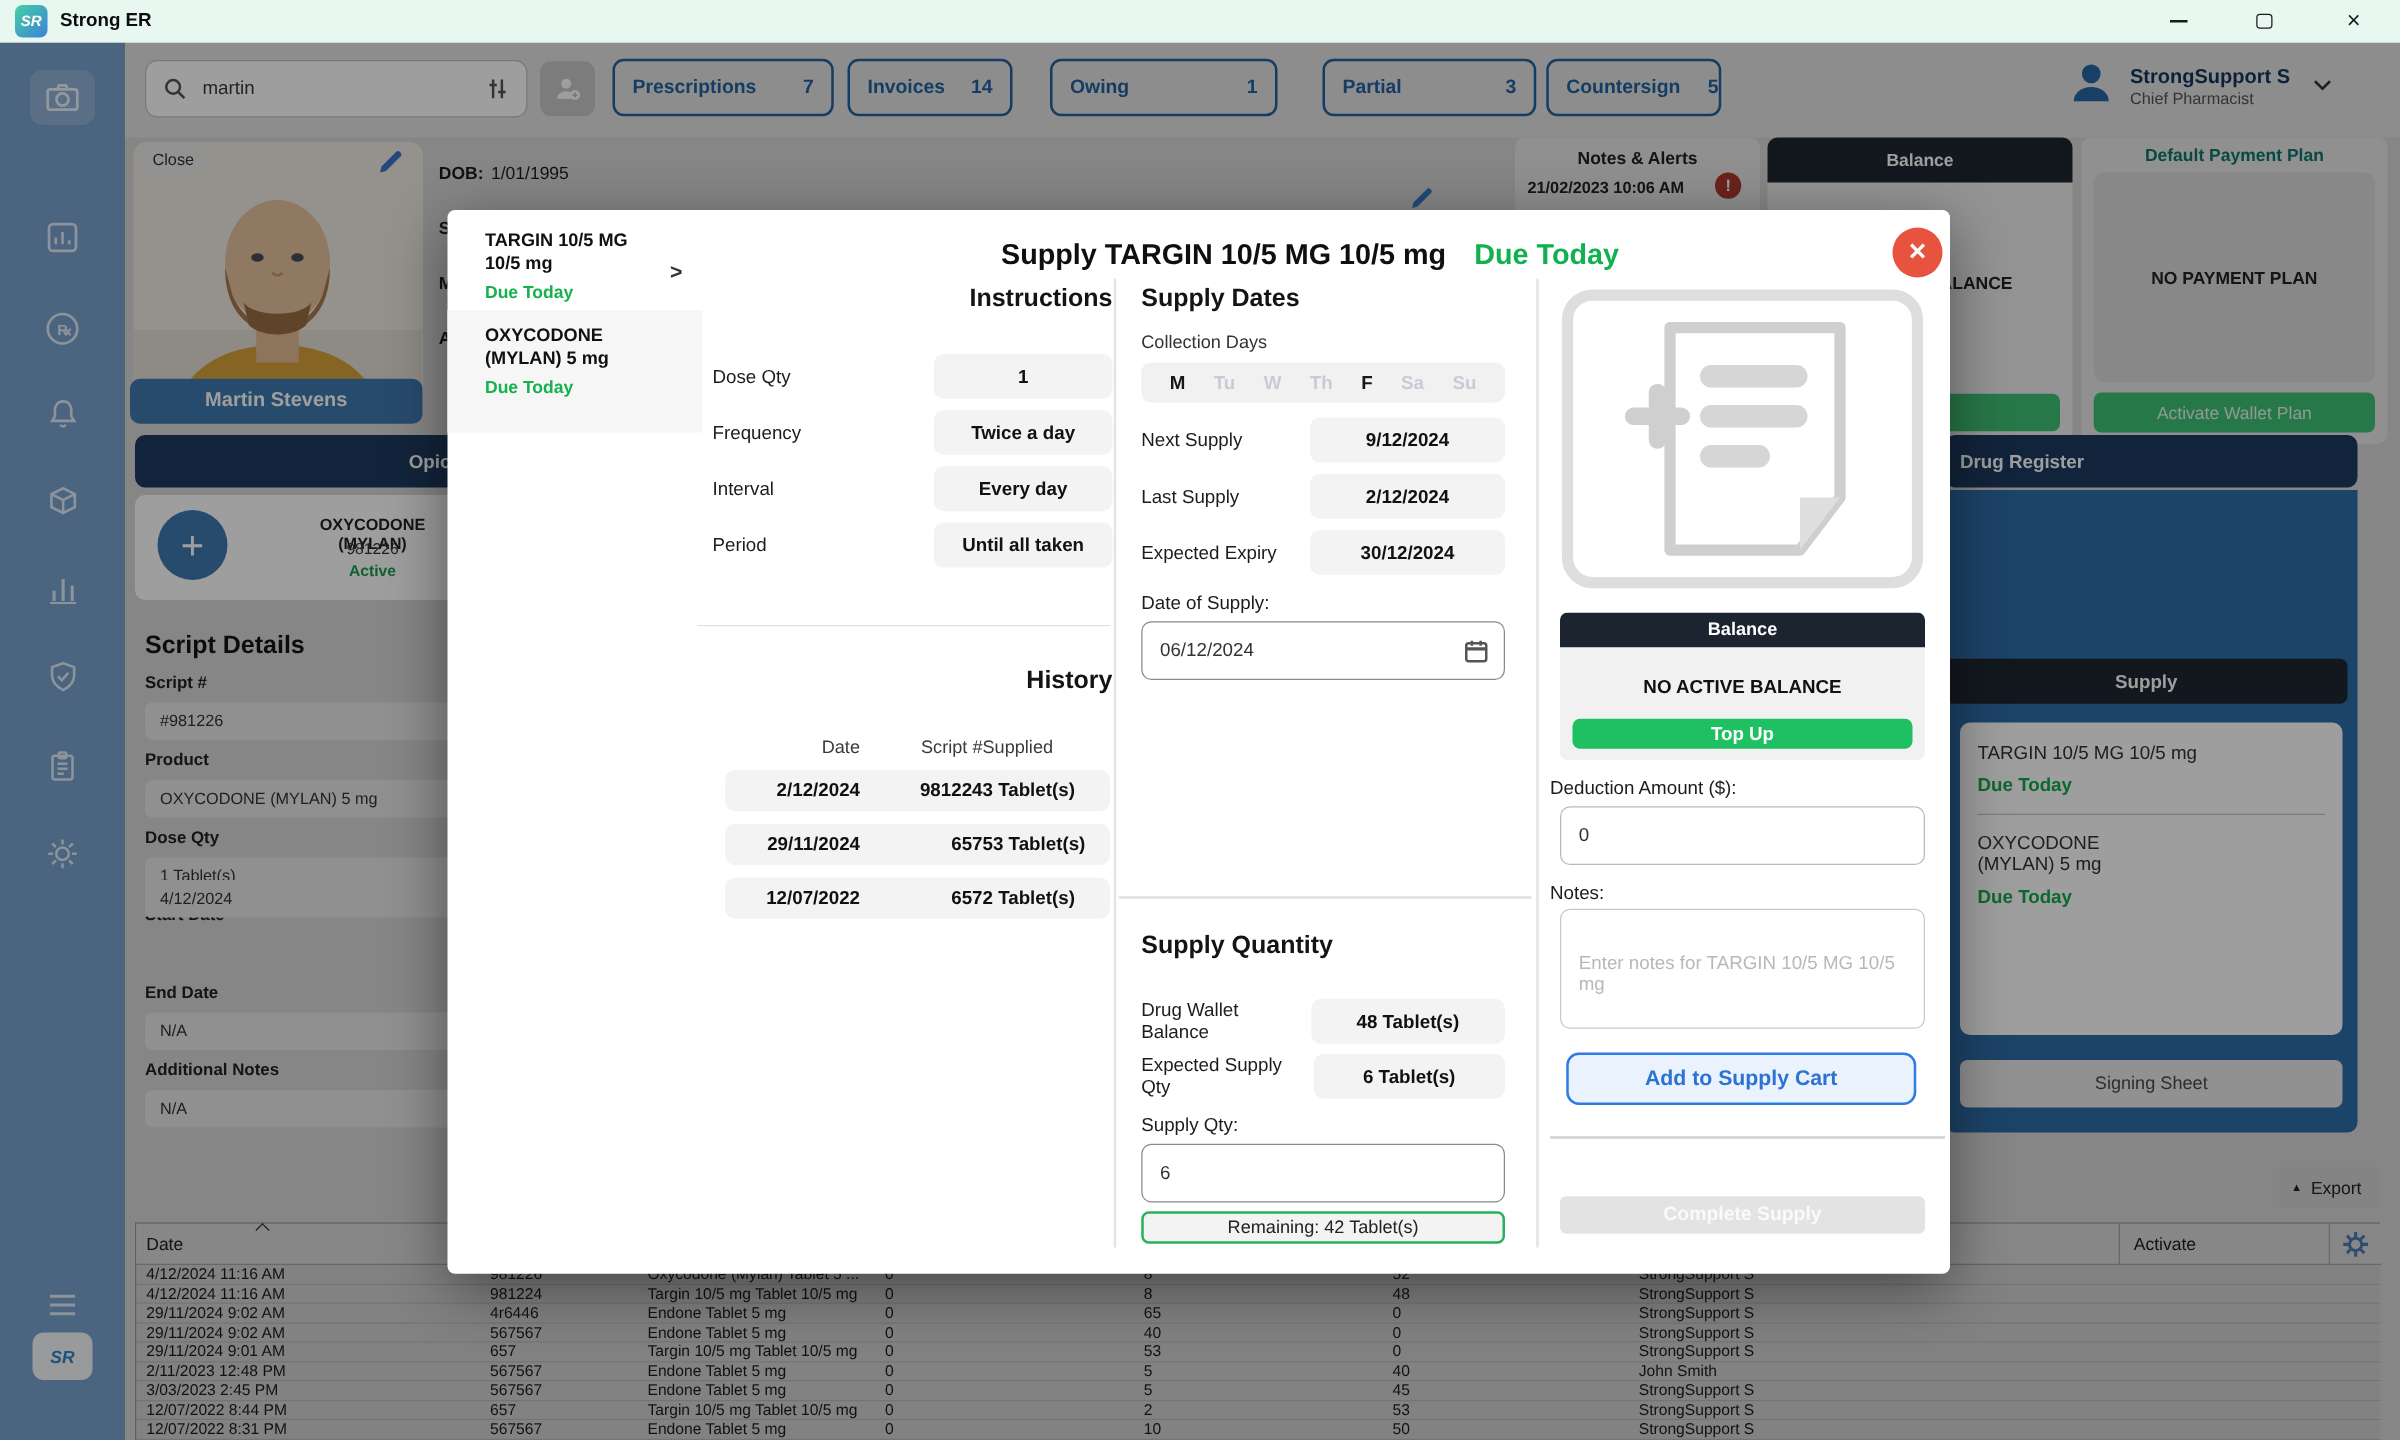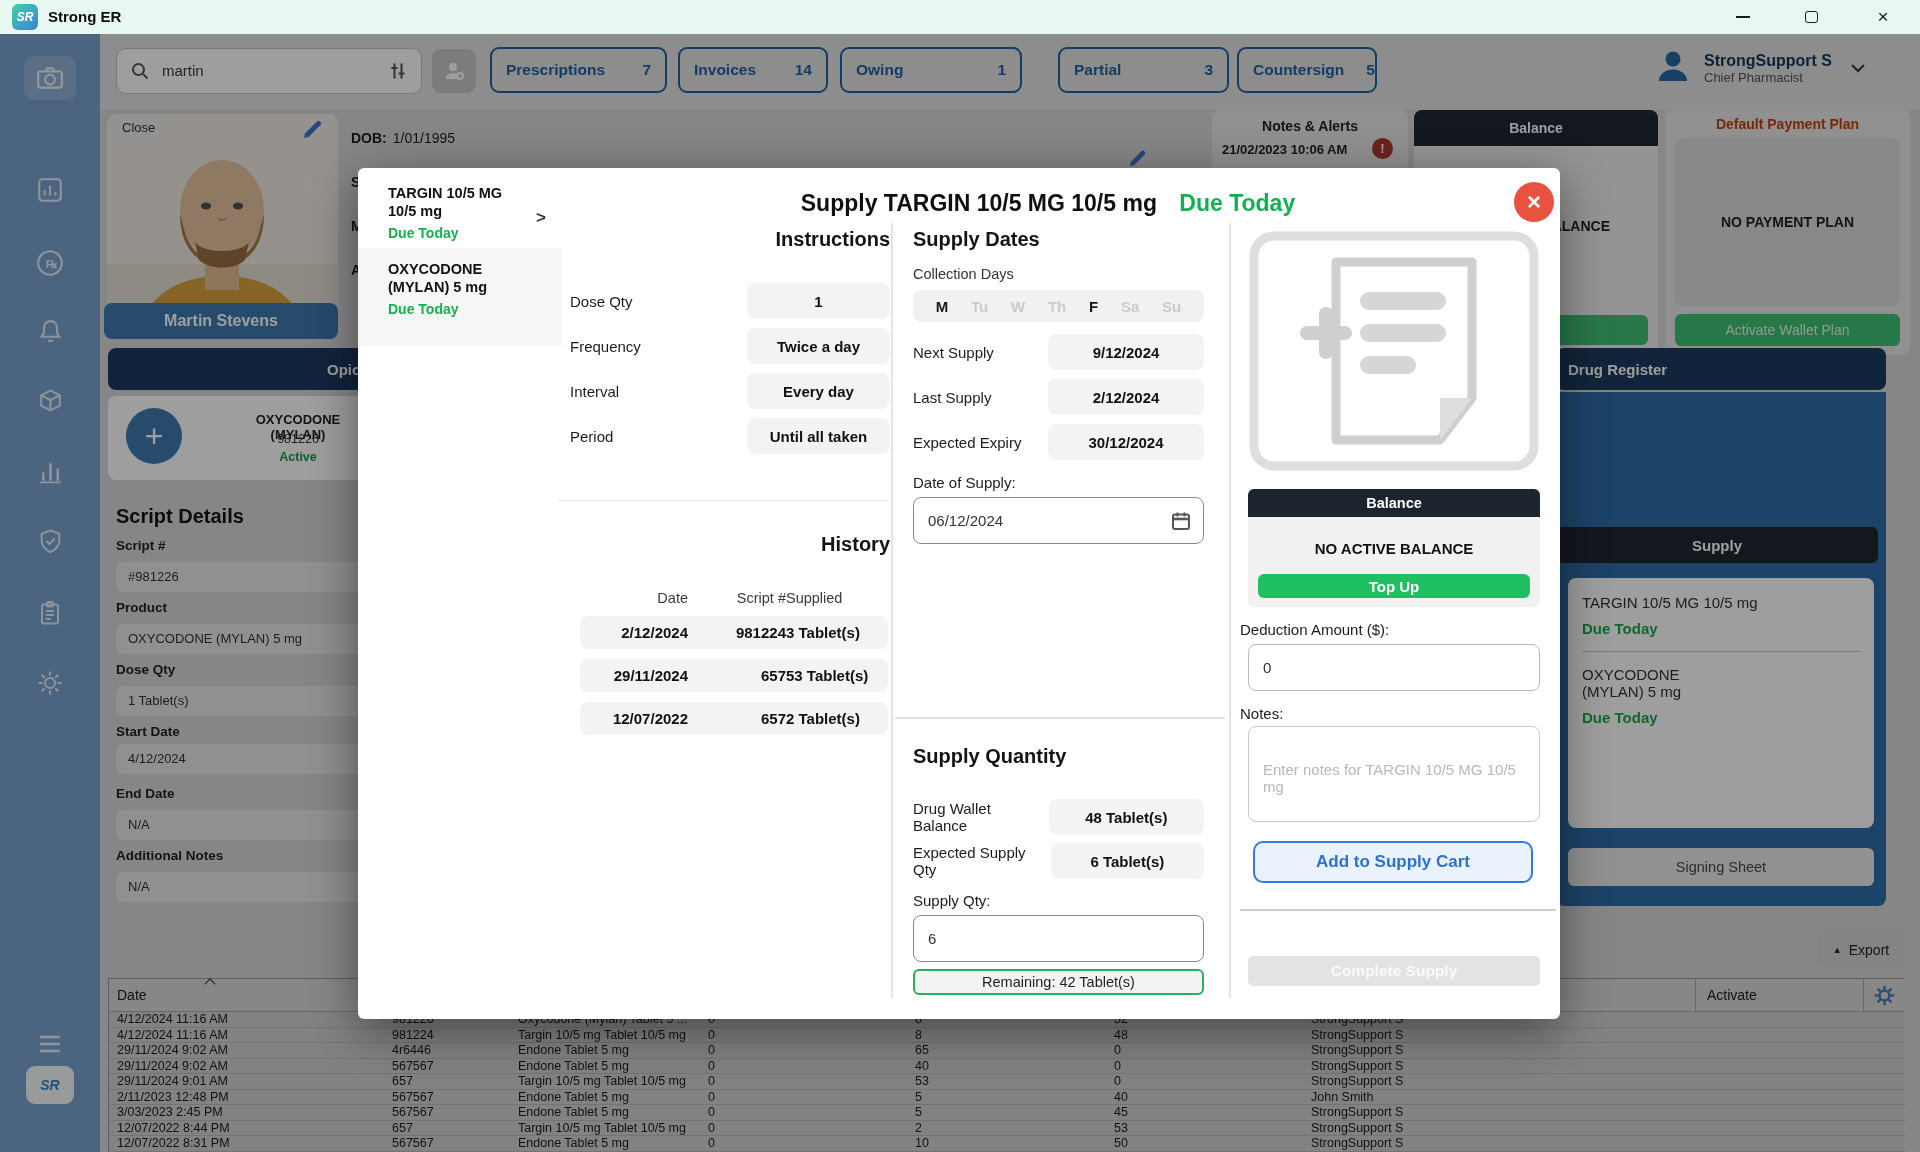--- a/index.html
+++ b/index.html
@@ -59,21 +59,21 @@
   .bgcard{background:#e9e9e9;border-radius:8px;}
   #notes-card{left:1212px;top:110px;width:196px;height:245px;}
   #notes-title{left:1212px;top:118px;width:196px;text-align:center;font-size:14px;font-weight:700;color:#222;}
   #notes-entry{left:1222px;top:142px;font-size:13px;font-weight:700;color:#222;}
   #alert-badge{left:1372px;top:138px;width:21px;height:21px;border-radius:50%;background:#ad392d;color:#fff;font-size:13px;font-weight:700;display:flex;align-items:center;justify-content:center;}
   #balance-bgcard{left:1414px;top:110px;width:244px;height:245px;background:#efefef;border-radius:8px;}
   #balance-bghead{left:1414px;top:110px;width:244px;height:36px;background:#1f2733;border-radius:8px 8px 0 0;color:#fff;font-weight:700;font-size:14px;display:flex;align-items:center;justify-content:center;}
   #balance-bgtext{left:1414px;top:218px;width:244px;text-align:center;font-size:14px;font-weight:700;color:#222;}
   #balance-bgbtn{left:1424px;top:315px;width:224px;height:30px;background:#3fc274;border-radius:6px;}
   #plan-card{left:1665px;top:110px;width:245px;height:245px;}
-  #plan-title{left:1665px;top:116px;width:245px;text-align:center;font-size:14px;font-weight:700;color:#c2410c;}
+  #plan-title{left:1665px;top:116px;width:245px;text-align:center;font-size:14px;font-weight:700;color:#0f766e;}
   #plan-box{left:1675px;top:138px;width:225px;height:168px;background:#dcdcdc;border-radius:8px;display:flex;align-items:center;justify-content:center;font-size:14px;font-weight:700;color:#222;}
   #plan-btn{left:1675px;top:314px;width:225px;height:32px;background:#3fc274;border-radius:6px;color:#eaf6ee;font-size:14px;display:flex;align-items:center;justify-content:center;}
   #register-bar{left:1556px;top:348px;width:330px;height:42px;background:#1d3a5f;border-radius:8px;color:#fff;font-weight:700;font-size:15px;display:flex;align-items:center;padding-left:12px;}
   #supply-panel{left:1556px;top:392px;width:330px;height:514px;background:#2e6ca8;border-radius:0 0 8px 8px;}
   #supply-head{left:1556px;top:527px;width:322px;height:36px;background:#1f2733;border-radius:6px;color:#fff;font-weight:700;font-size:15px;display:flex;align-items:center;justify-content:center;}
   #supply-card{left:1568px;top:578px;width:306px;height:250px;background:#fff;border-radius:8px;padding:16px 14px;}
   .sup-name{font-size:15px;color:#333;}
   .sup-name.wrap{width:130px;}
   .sup-due{font-size:15px;font-weight:700;color:#16a94c;margin-top:9px;}
   #supply-card hr{border:none;border-top:1px solid #c9c9c9;margin:14px 0;}
@@ -264,21 +264,21 @@
         <circle cx="18" cy="17" r="4" fill="currentColor"></circle>
         <path d="M18 15 v4 M16 17 h4" stroke="#c9c9c9" stroke-width="1.6"></path>
       </svg>
   </div>
   <div id="nav-buttons">
 
   <div class="abs navbtn" style="left: 490px; width: 177px;">
         <span>Prescriptions</span>
         <span>7</span>
       </div>
-      <div class="abs navbtn" style="left: 678px; width: 150px;">
+      <div class="abs navbtn" style="left: 678px; width: 132px;">
         <span>Invoices</span>
         <span>14</span>
       </div>
       <div class="abs navbtn" style="left: 840px; width: 182px;">
         <span>Owing</span>
         <span>1</span>
       </div>
       <div class="abs navbtn" style="left: 1032px; width: 171px; margin-left: 26px;">
         <span>Partial</span>
         <span>3</span>
@@ -358,21 +358,21 @@
       <div>
         <span class="sd-label" style="top: 600px;">Product</span>
         <span class="sd-pill" style="top: 624px;">OXYCODONE (MYLAN) 5 mg</span>
       </div>
       <div>
         <span class="sd-label" style="top: 662px;">Dose Qty</span>
         <span class="sd-pill" style="top: 686px;">1 Tablet(s)</span>
       </div>
       <div>
         <span class="sd-label" style="top: 724px;">Start Date</span>
-        <span class="sd-pill" style="top: 744px;">4/12/2024</span>
+        <span class="sd-pill" style="top: 704px;">4/12/2024</span>
       </div>
       <div>
         <span class="sd-label" style="top: 786px;">End Date</span>
         <span class="sd-pill" style="top: 810px;">N/A</span>
       </div>
       <div>
         <span class="sd-label" style="top: 848px;">Additional Notes</span>
         <span class="sd-pill" style="top: 872px;">N/A</span>
       </div>
     </div>

